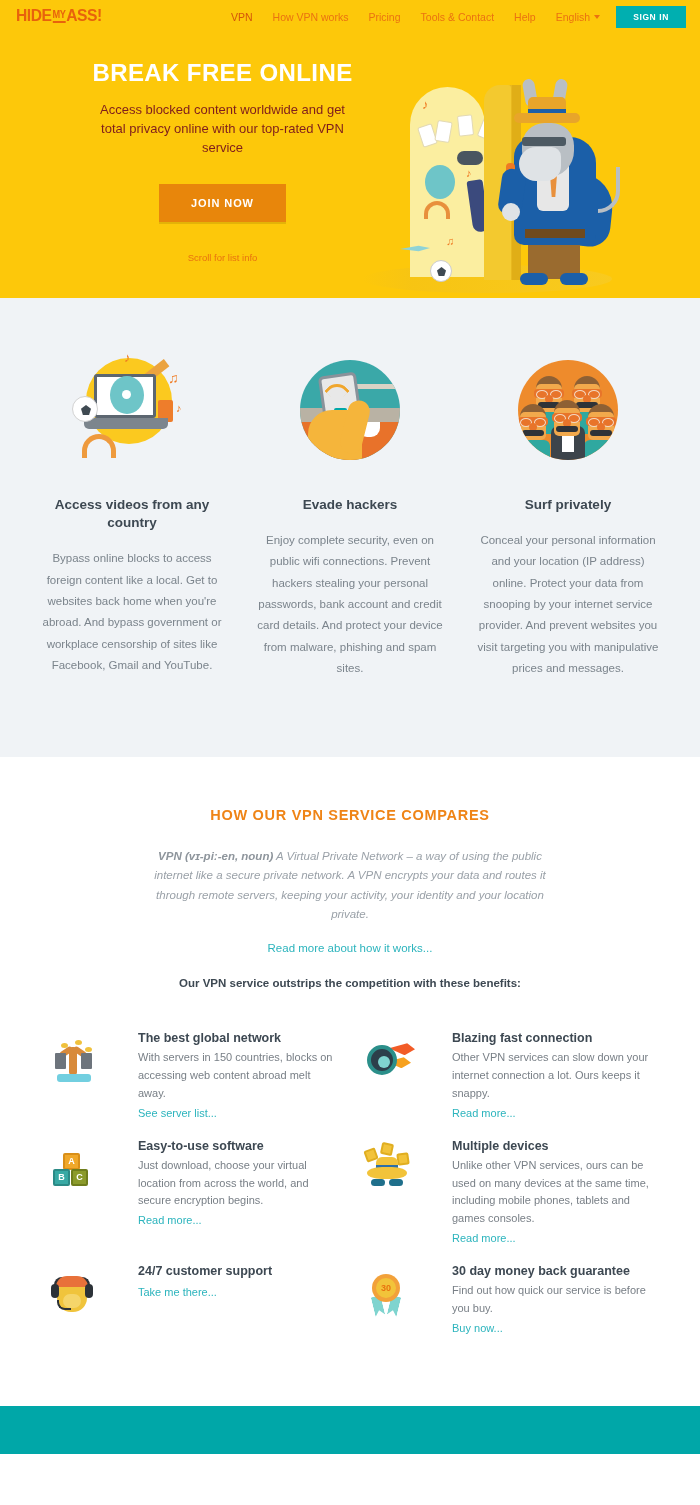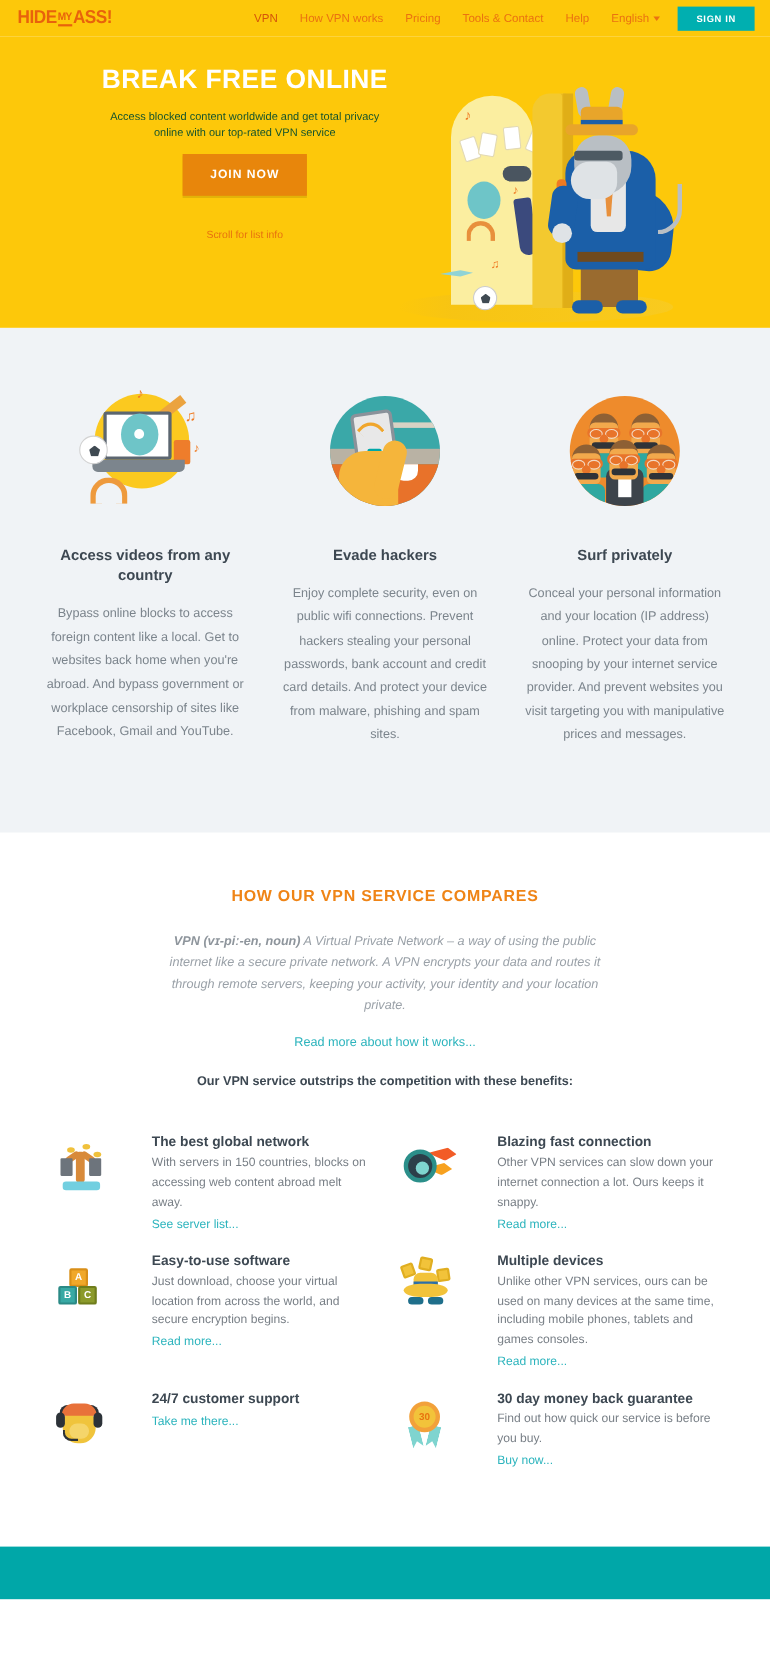--- a/index.html
+++ b/index.html
@@ -101,35 +101,35 @@
     text-align:center;
   }
   .hero-title{
     color:#fff;
     font-size:24px;
     font-weight:bold;
     letter-spacing:0.4px;
     margin-bottom:13px;
   }
   .hero-sub{
-    color:#14532d;
-    font-size:10px;
+    color:#7f1d1d;
+    font-size:13px;
     line-height:1.48;
     width:250px;
-    margin:0 auto 10px auto;
+    margin:0 auto 26px auto;
   }
   .join-btn{
     background:#e8860b;
     color:#fff;
     border:none;
     font-size:11px;
     font-weight:bold;
     letter-spacing:0.9px;
     padding:13px 0;
-    width:113px;
+    width:127px;
     cursor:pointer;
     box-shadow:0 2px 0 rgba(0,0,0,0.10);
   }
   .scroll-note{
     margin-top:30px;
     color:#e8720f;
     font-size:9.5px;
   }
 
   

